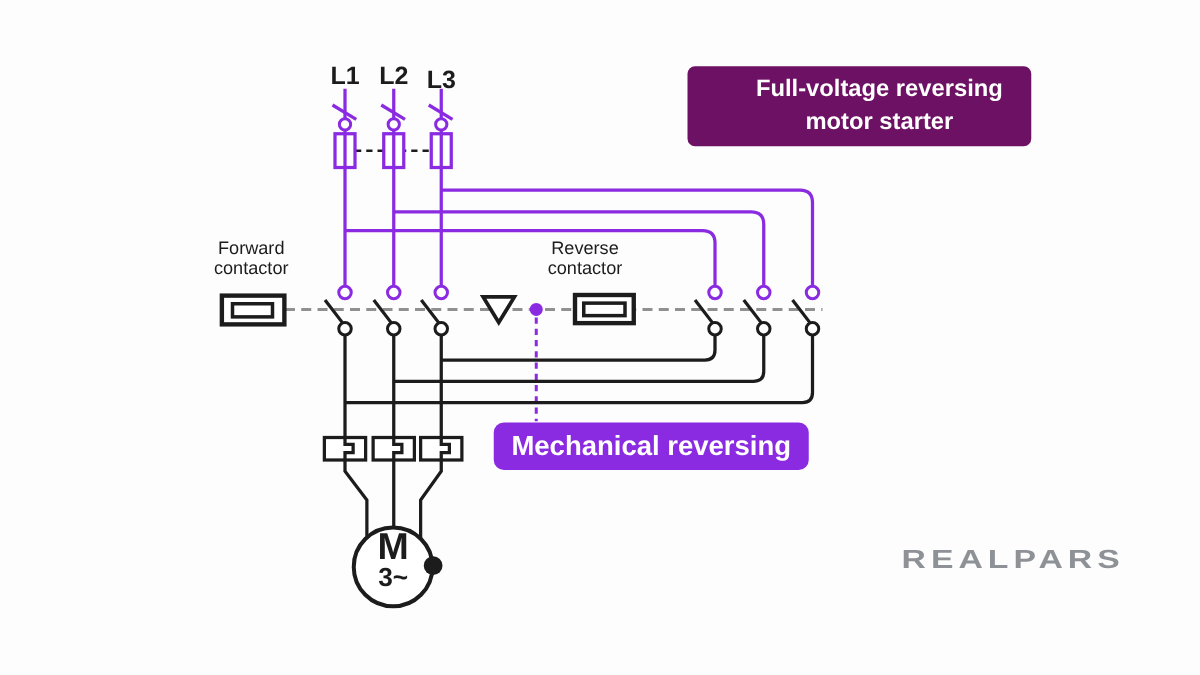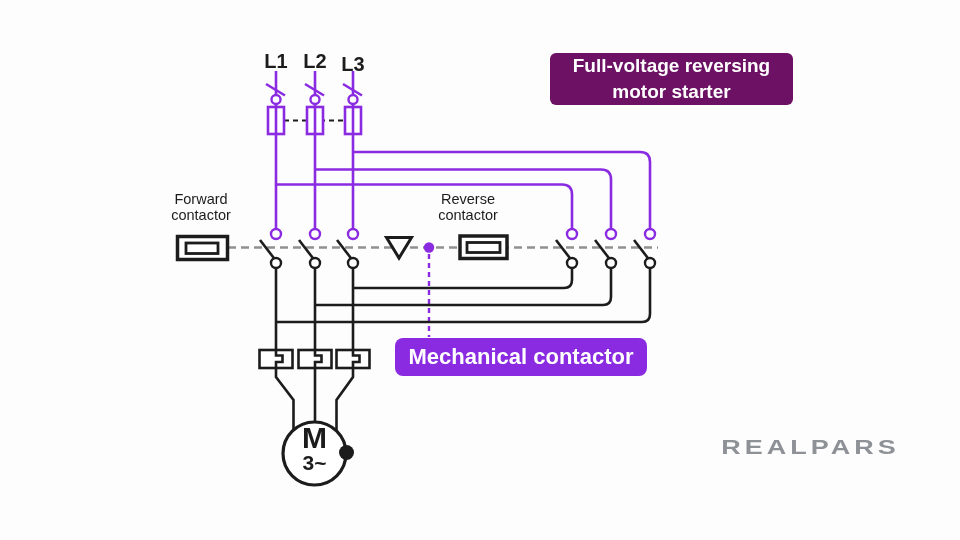--- a/index.html
+++ b/index.html
@@ -30,22 +30,22 @@
   .symw{fill:#fff;stroke:var(--line-black);}
   
   .txt{position:absolute;color:var(--line-black);white-space:pre-line;}
   .phase-label{width:40px;text-align:center;font-size:20px;font-weight:700;}
   .contactor-label{width:120px;text-align:center;font-size:14.5px;font-weight:400;line-height:16px;}
   .callout{
     position:absolute;color:#fff;display:flex;align-items:center;justify-content:center;
     text-align:center;white-space:pre-line;
   }
   .title-callout{
-    left:550px;top:53px;width:243px;height:52px;background:var(--title-bg);
-    border-radius:6px;font-size:19px;font-weight:600;line-height:26px;
+    left:550px;top:53px;width:243px;height:64px;background:var(--title-bg);
+    border-radius:6px;font-size:19px;font-weight:600;line-height:26px;padding-left:32px;
   }
   .interlock-callout{
     left:395px;top:338px;width:252px;height:38px;background:var(--interlock-bg);
     border-radius:8px;font-size:22px;font-weight:600;
   }
   .motor-letter{left:294px;top:423px;width:41px;text-align:center;font-size:30px;font-weight:700;line-height:30px;}
   .motor-phase{left:294px;top:452px;width:41px;text-align:center;font-size:21px;font-weight:700;line-height:22px;}
   .logo{
     left:718px;top:432px;width:185px;text-align:center;color:var(--logo-gray);
     font-size:27px;font-weight:800;letter-spacing:4px;
@@ -177,19 +177,19 @@
   <div class="txt phase-label" style="left:295px;top:50px;">L2</div>
   <div class="txt phase-label" style="left:333px;top:53px;">L3</div>
 
   <div class="txt contactor-label" style="left:141px;top:191px;">Forward
 contactor</div>
   <div class="txt contactor-label" style="left:408px;top:191px;">Reverse
 contactor</div>
 
   <div class="callout title-callout">Full-voltage reversing
 motor starter</div>
-  <div class="callout interlock-callout">Mechanical contactor</div>
+  <div class="callout interlock-callout">Mechanical reversing</div>
 
   <div class="txt motor-letter">M</div>
   <div class="txt motor-phase">3~</div>
 
   <div class="txt logo">REALPARS</div>
 </div>
 
 </body></html>

